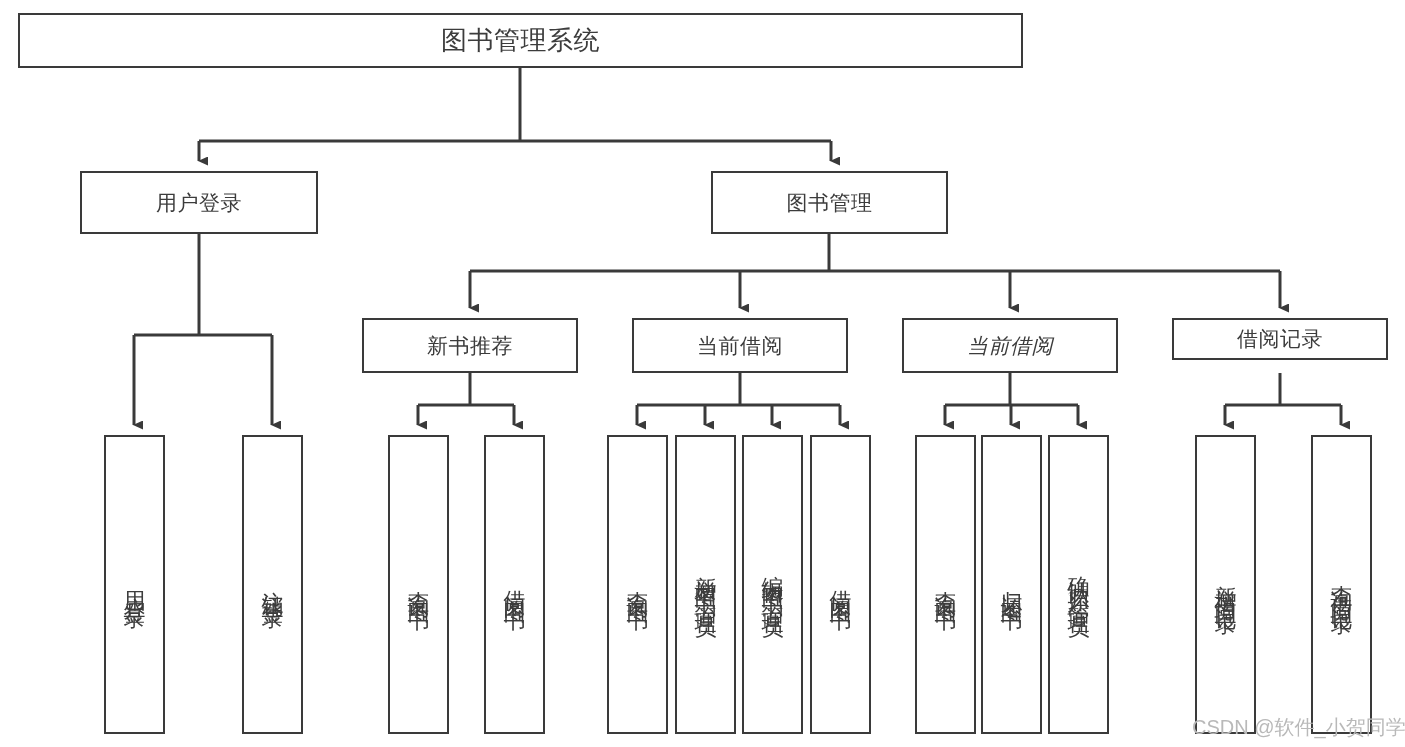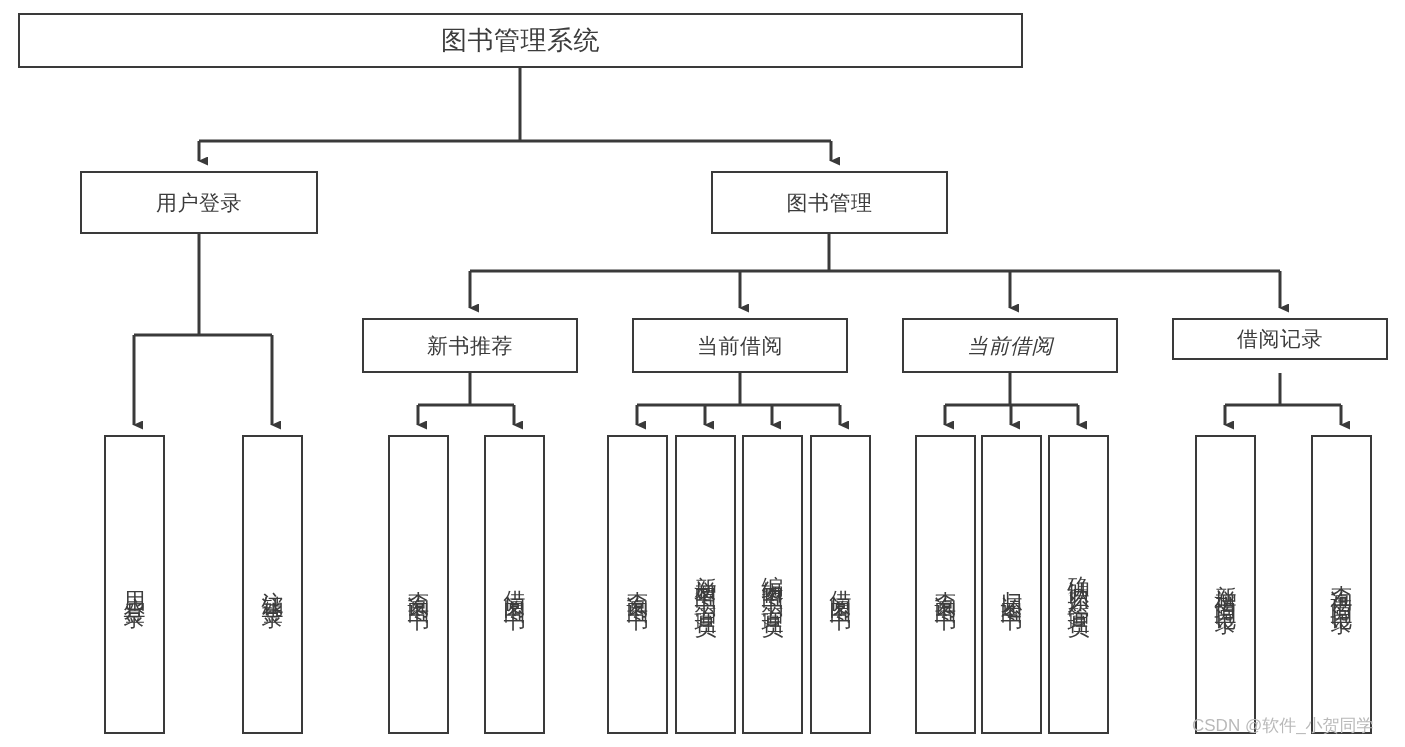--- a/index.html
+++ b/index.html
@@ -64,21 +64,21 @@
     font-size: 22px;
     line-height: 1.0;
     letter-spacing: 6px;
     white-space: nowrap;
     max-height: 288px;
   }
   .watermark {
     position: absolute;
     left: 1192px;
     top: 714px;
-    font-size: 17px;
+    font-size: 20px;
     color: #b9b9b9;
     white-space: nowrap;
     z-index: 3;
     font-family: "Liberation Sans", "DejaVu Sans", sans-serif;
   }
 </style>
 </head>
 <body>
 
 <div id="diagram">

